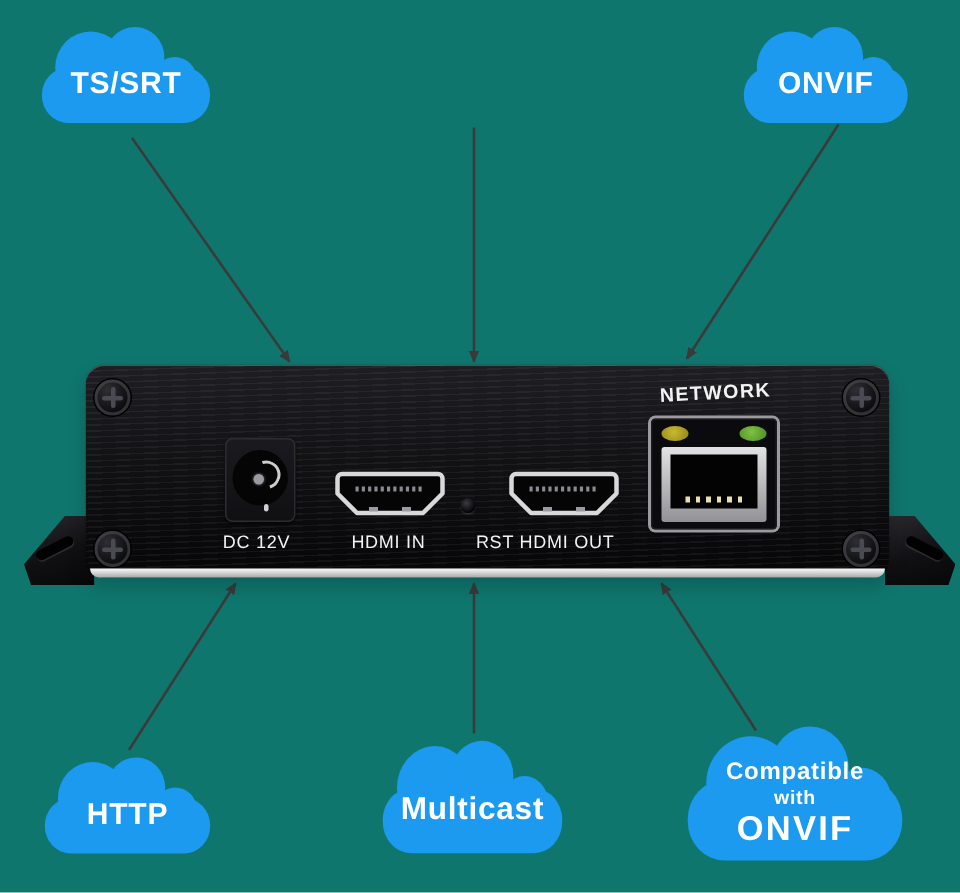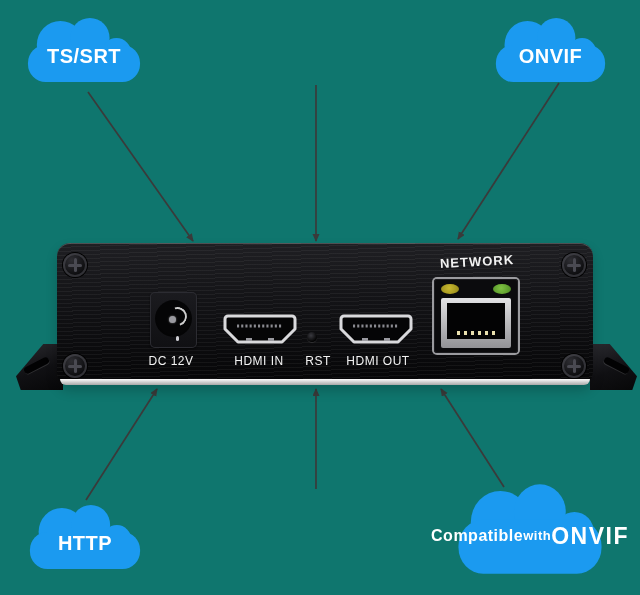--- a/index.html
+++ b/index.html
@@ -15,21 +15,21 @@
   .cloud svg *{fill:var(--cloud-blue,#1b9af0);}
   .cloud .lbl{
     position:absolute;left:0;right:0;top:0;bottom:0;
     display:flex;align-items:center;justify-content:center;
     color:#fff;font-weight:bold;letter-spacing:.5px;
     padding-top:16px;box-sizing:border-box;
     text-align:center;
   }
   .cloud-top .lbl{font-size:20px;}
   .cloud-multicast .lbl{font-size:21px;padding-top:22px;}
-  .cloud-onvif .lbl{flex-direction:row;line-height:1.15;padding-top:14px;}
+  .cloud-onvif .lbl{flex-direction:column;line-height:1.15;padding-top:14px;}
   .cloud-onvif .l1{font-size:16px;}
   .cloud-onvif .l2{font-size:13px;}
   .cloud-onvif .l3{font-size:23px;letter-spacing:1.5px;}
   
   .device{position:absolute;left:0;top:0;z-index:3;}
   .flange{
     position:absolute;width:47px;height:46px;top:344px;z-index:3;
     background:linear-gradient(160deg,#2a2a2f 0%,#101013 55%,#070708 100%);
   }
   .flange .slot{
@@ -170,20 +170,29 @@
   <div class="cloud cloud-top" style="left:27px;top:500px;width:116px;height:70px;">
     <svg viewBox="0 0 120 70" preserveAspectRatio="none">
       <circle cx="36" cy="32" r="24"></circle>
         <circle cx="66" cy="25" r="20"></circle>
         <circle cx="93" cy="40" r="15"></circle>
       <rect x="3" y="32" width="114" height="37" rx="18"></rect>
     </svg>
     <div class="lbl">HTTP</div>
   </div>
 
+  <div class="cloud cloud-multicast" style="left:252px;top:488px;width:126px;height:82px;">
+    <svg viewBox="0 0 120 70" preserveAspectRatio="none">
+      <circle cx="36" cy="32" r="24"></circle>
+        <circle cx="66" cy="25" r="20"></circle>
+        <circle cx="93" cy="40" r="15"></circle>
+      <rect x="3" y="32" width="114" height="37" rx="18"></rect>
+    </svg>
+    <div class="lbl">Multicast</div>
+  </div>
 
   <div class="cloud cloud-onvif" style="left:456px;top:483px;width:148px;height:92px;">
     <svg viewBox="0 0 120 70" preserveAspectRatio="none">
       <circle cx="36" cy="30" r="24"></circle>
         <circle cx="68" cy="22" r="21"></circle>
         <circle cx="96" cy="38" r="16"></circle>
       <rect x="2" y="28" width="116" height="41" rx="20"></rect>
     </svg>
     <div class="lbl">
       <span class="l1">Compatible</span>
@@ -239,20 +248,20 @@
         <div class="led led-r"></div>
         <div class="rj45-frame">
           <div class="rj45-cavity">
             <div class="rj45-pins"></div>
           </div>
         </div>
       </div>
 
       <div class="dev-label" style="left:69px;">DC 12V</div>
       <div class="dev-label" style="left:157px;">HDMI IN</div>
-      <div class="dev-label" style="left:216px;">RST</div>
+      <div class="dev-label" style="left:216px;padding-left:12px;">RST</div>
       <div class="dev-label" style="left:276px;">HDMI OUT</div>
 
       <div class="base-strip"></div>
     </div>
   </div>
 
 </div>
 
 </body></html>

